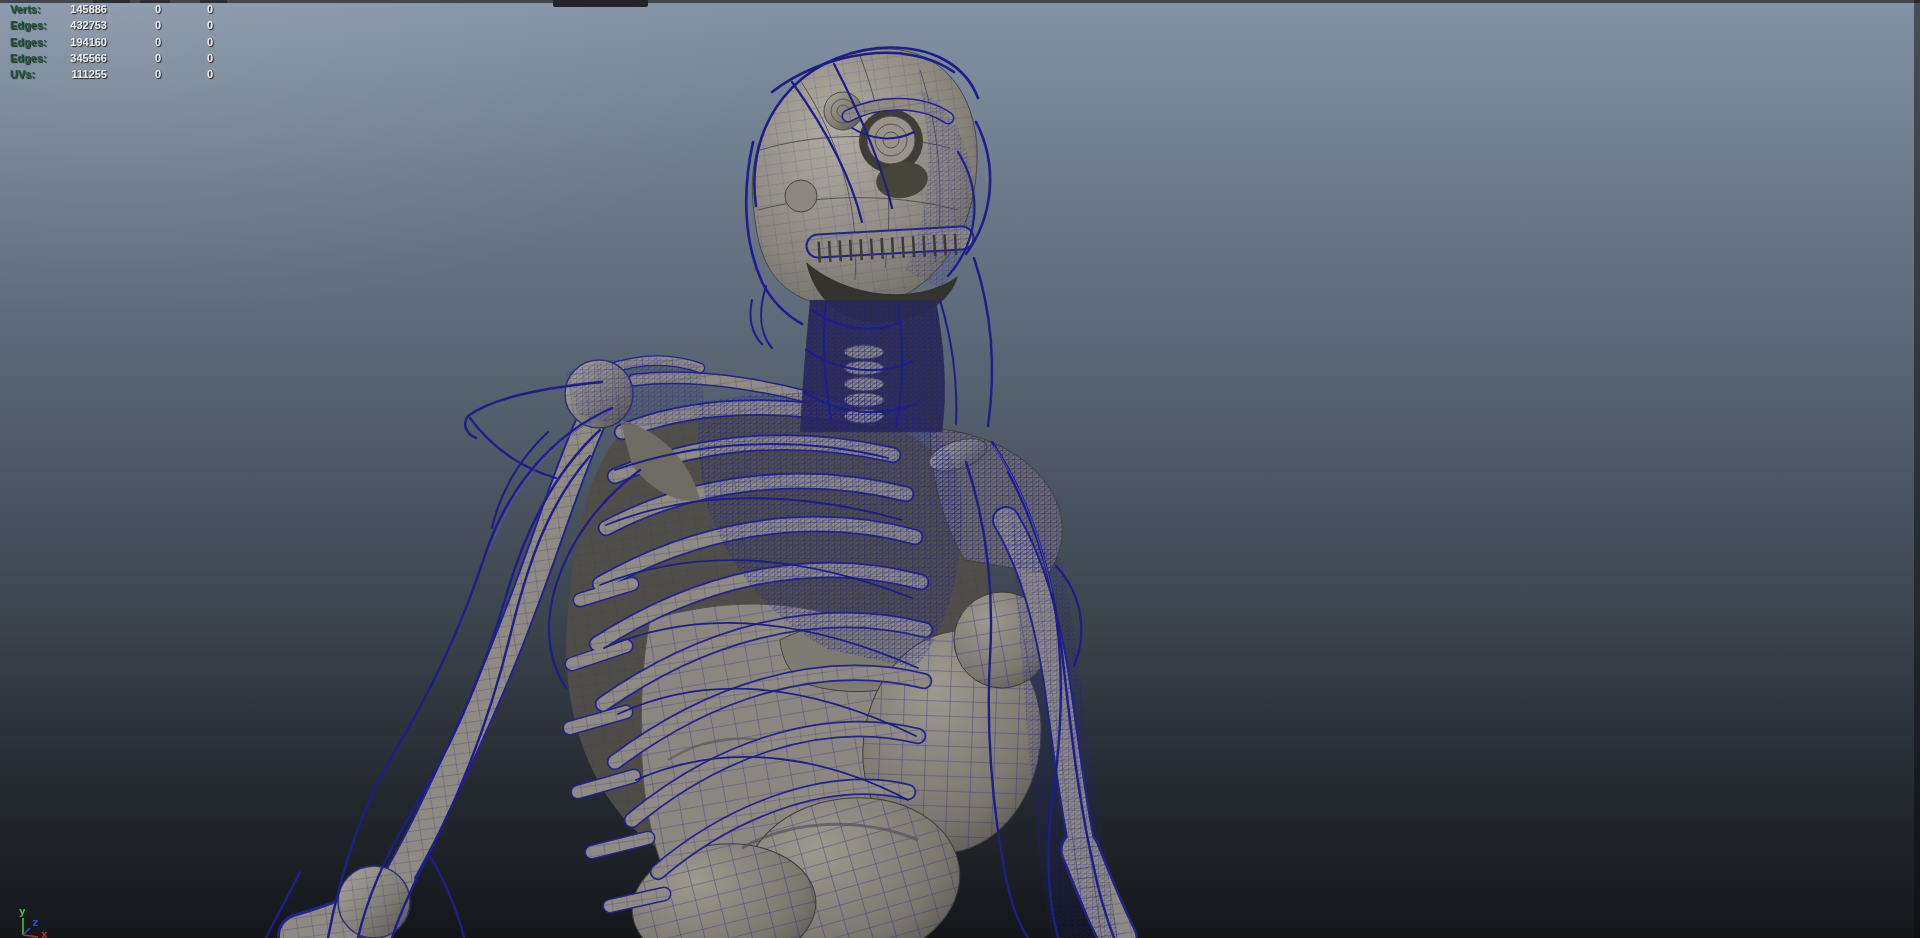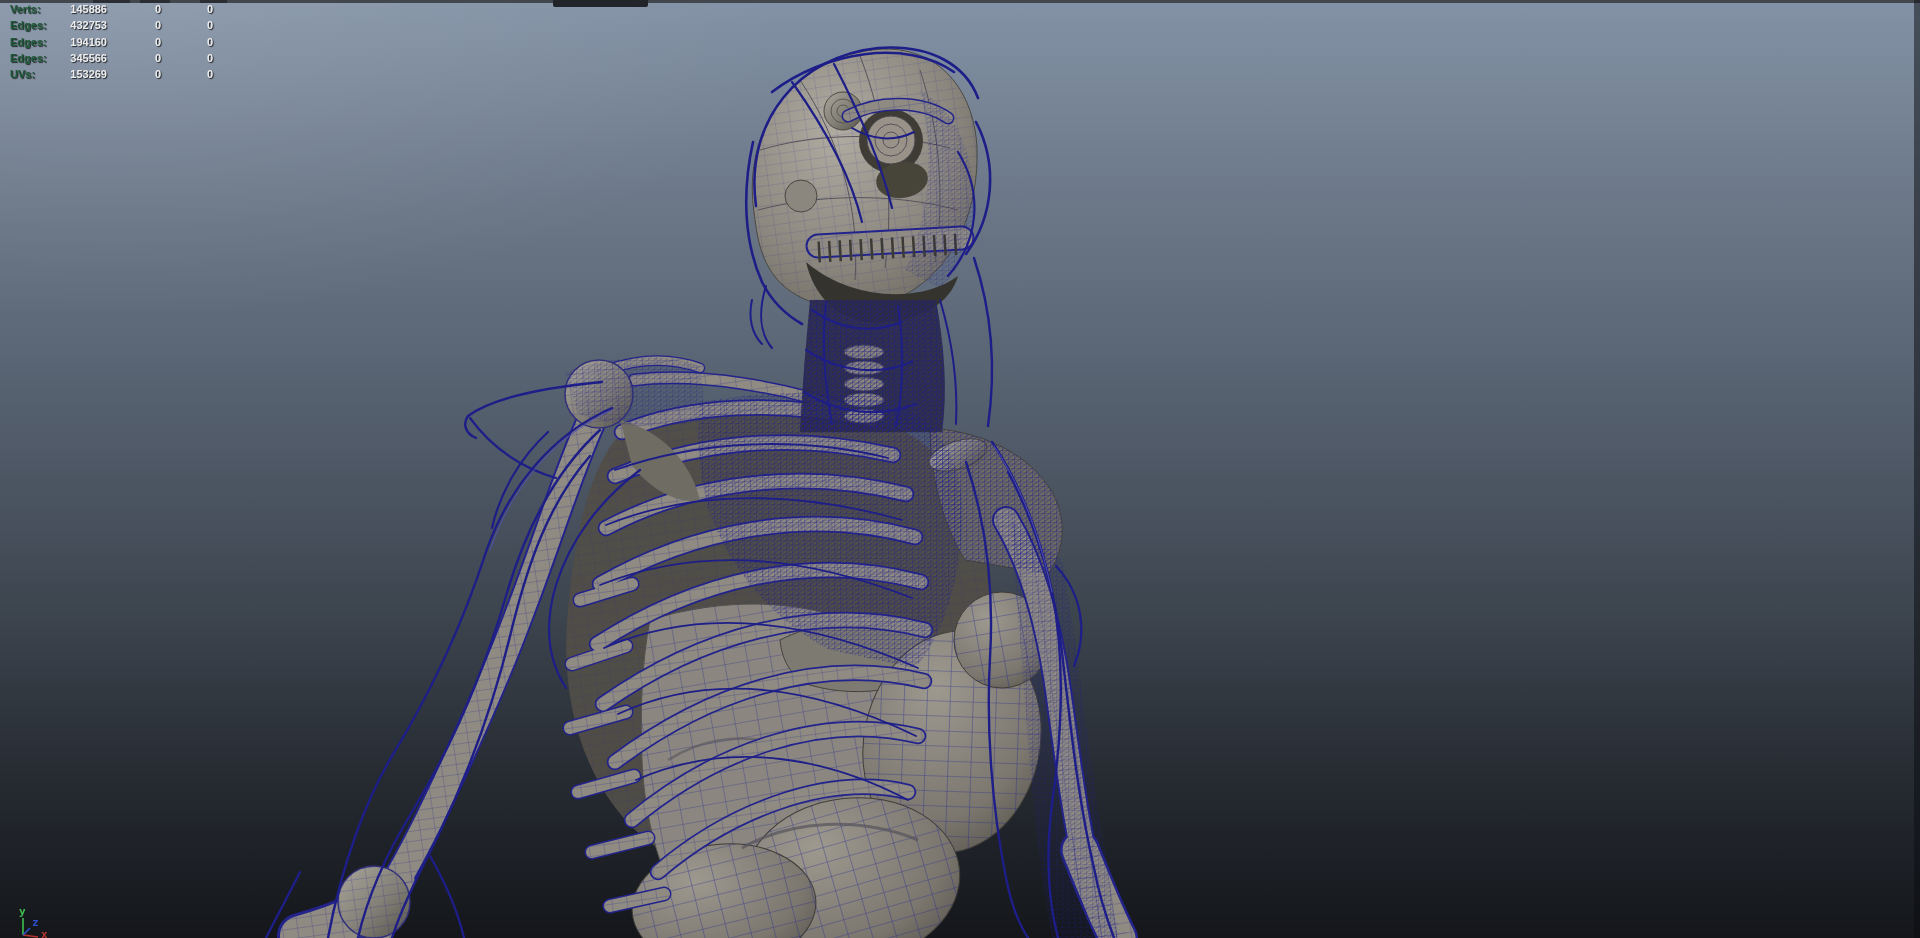--- a/index.html
+++ b/index.html
@@ -305,21 +305,21 @@
       <path class="vessel" stroke-width="2" d="M940 300 C952 340 958 382 956 424"></path>
       <path class="vessel-hi" stroke-width="1" d="M994 446 C1022 488 1040 536 1052 592"></path>
     </g>
   </svg>
 
   <div class="hud">
     <div><span class="lbl">Verts:</span><span class="v1">145886</span><span class="v2">0</span><span class="v3">0</span></div>
     <div><span class="lbl">Edges:</span><span class="v1">432753</span><span class="v2">0</span><span class="v3">0</span></div>
     <div><span class="lbl">Edges:</span><span class="v1">194160</span><span class="v2">0</span><span class="v3">0</span></div>
     <div><span class="lbl">Edges:</span><span class="v1">345566</span><span class="v2">0</span><span class="v3">0</span></div>
-    <div><span class="lbl">UVs:</span><span class="v1">153269</span><span class="v2">0</span><span class="v3">0</span></div>
+    <div><span class="lbl">UVs:</span><span class="v1">111255</span><span class="v2">0</span><span class="v3">0</span></div>
   </div>
 
   <svg class="gizmo" width="70" height="62" viewBox="0 0 70 62">
     <line x1="21" y1="42" x2="21" y2="59" stroke="#3fbf4f" stroke-width="1.6"></line>
     <line x1="21" y1="59" x2="36" y2="61" stroke="#b43530" stroke-width="1.6"></line>
     <line x1="21" y1="59" x2="28" y2="52" stroke="#2c4fd0" stroke-width="1.6"></line>
     <text x="17" y="39" fill="#3fbf4f">y</text>
     <text x="30" y="50" fill="#2c4fd0">z</text>
     <text x="39" y="62" fill="#b43530">x</text>
   </svg>

